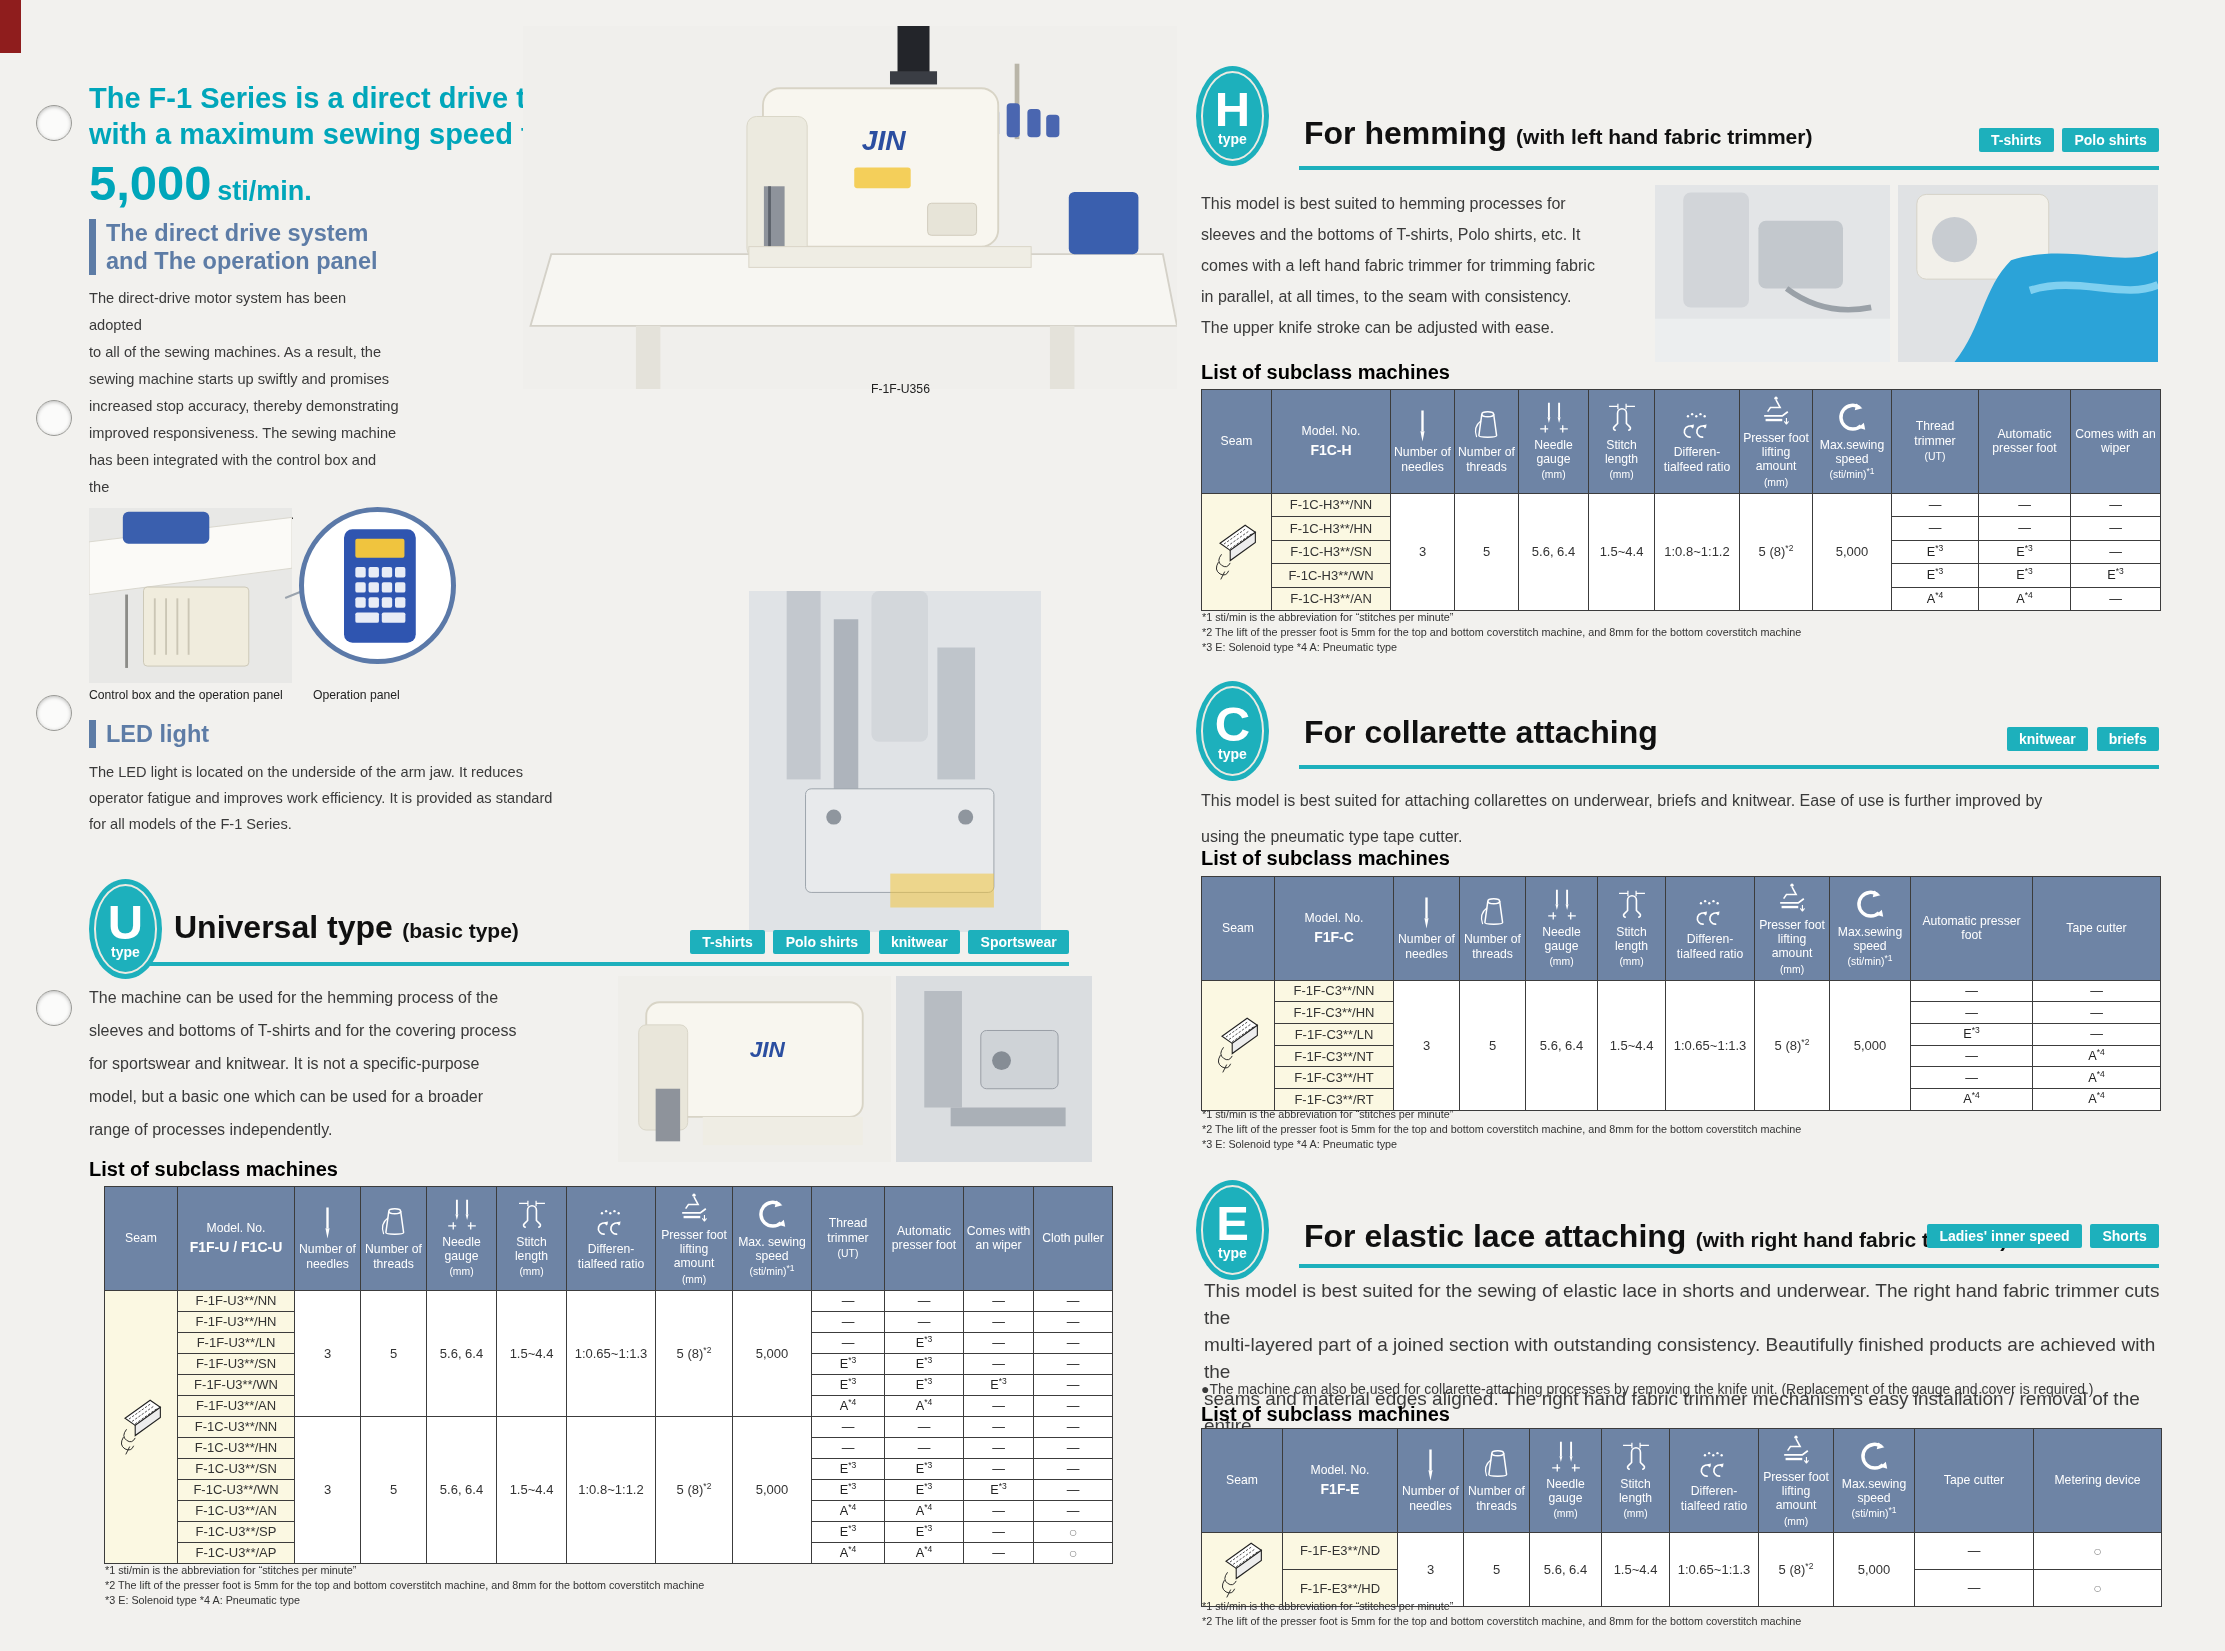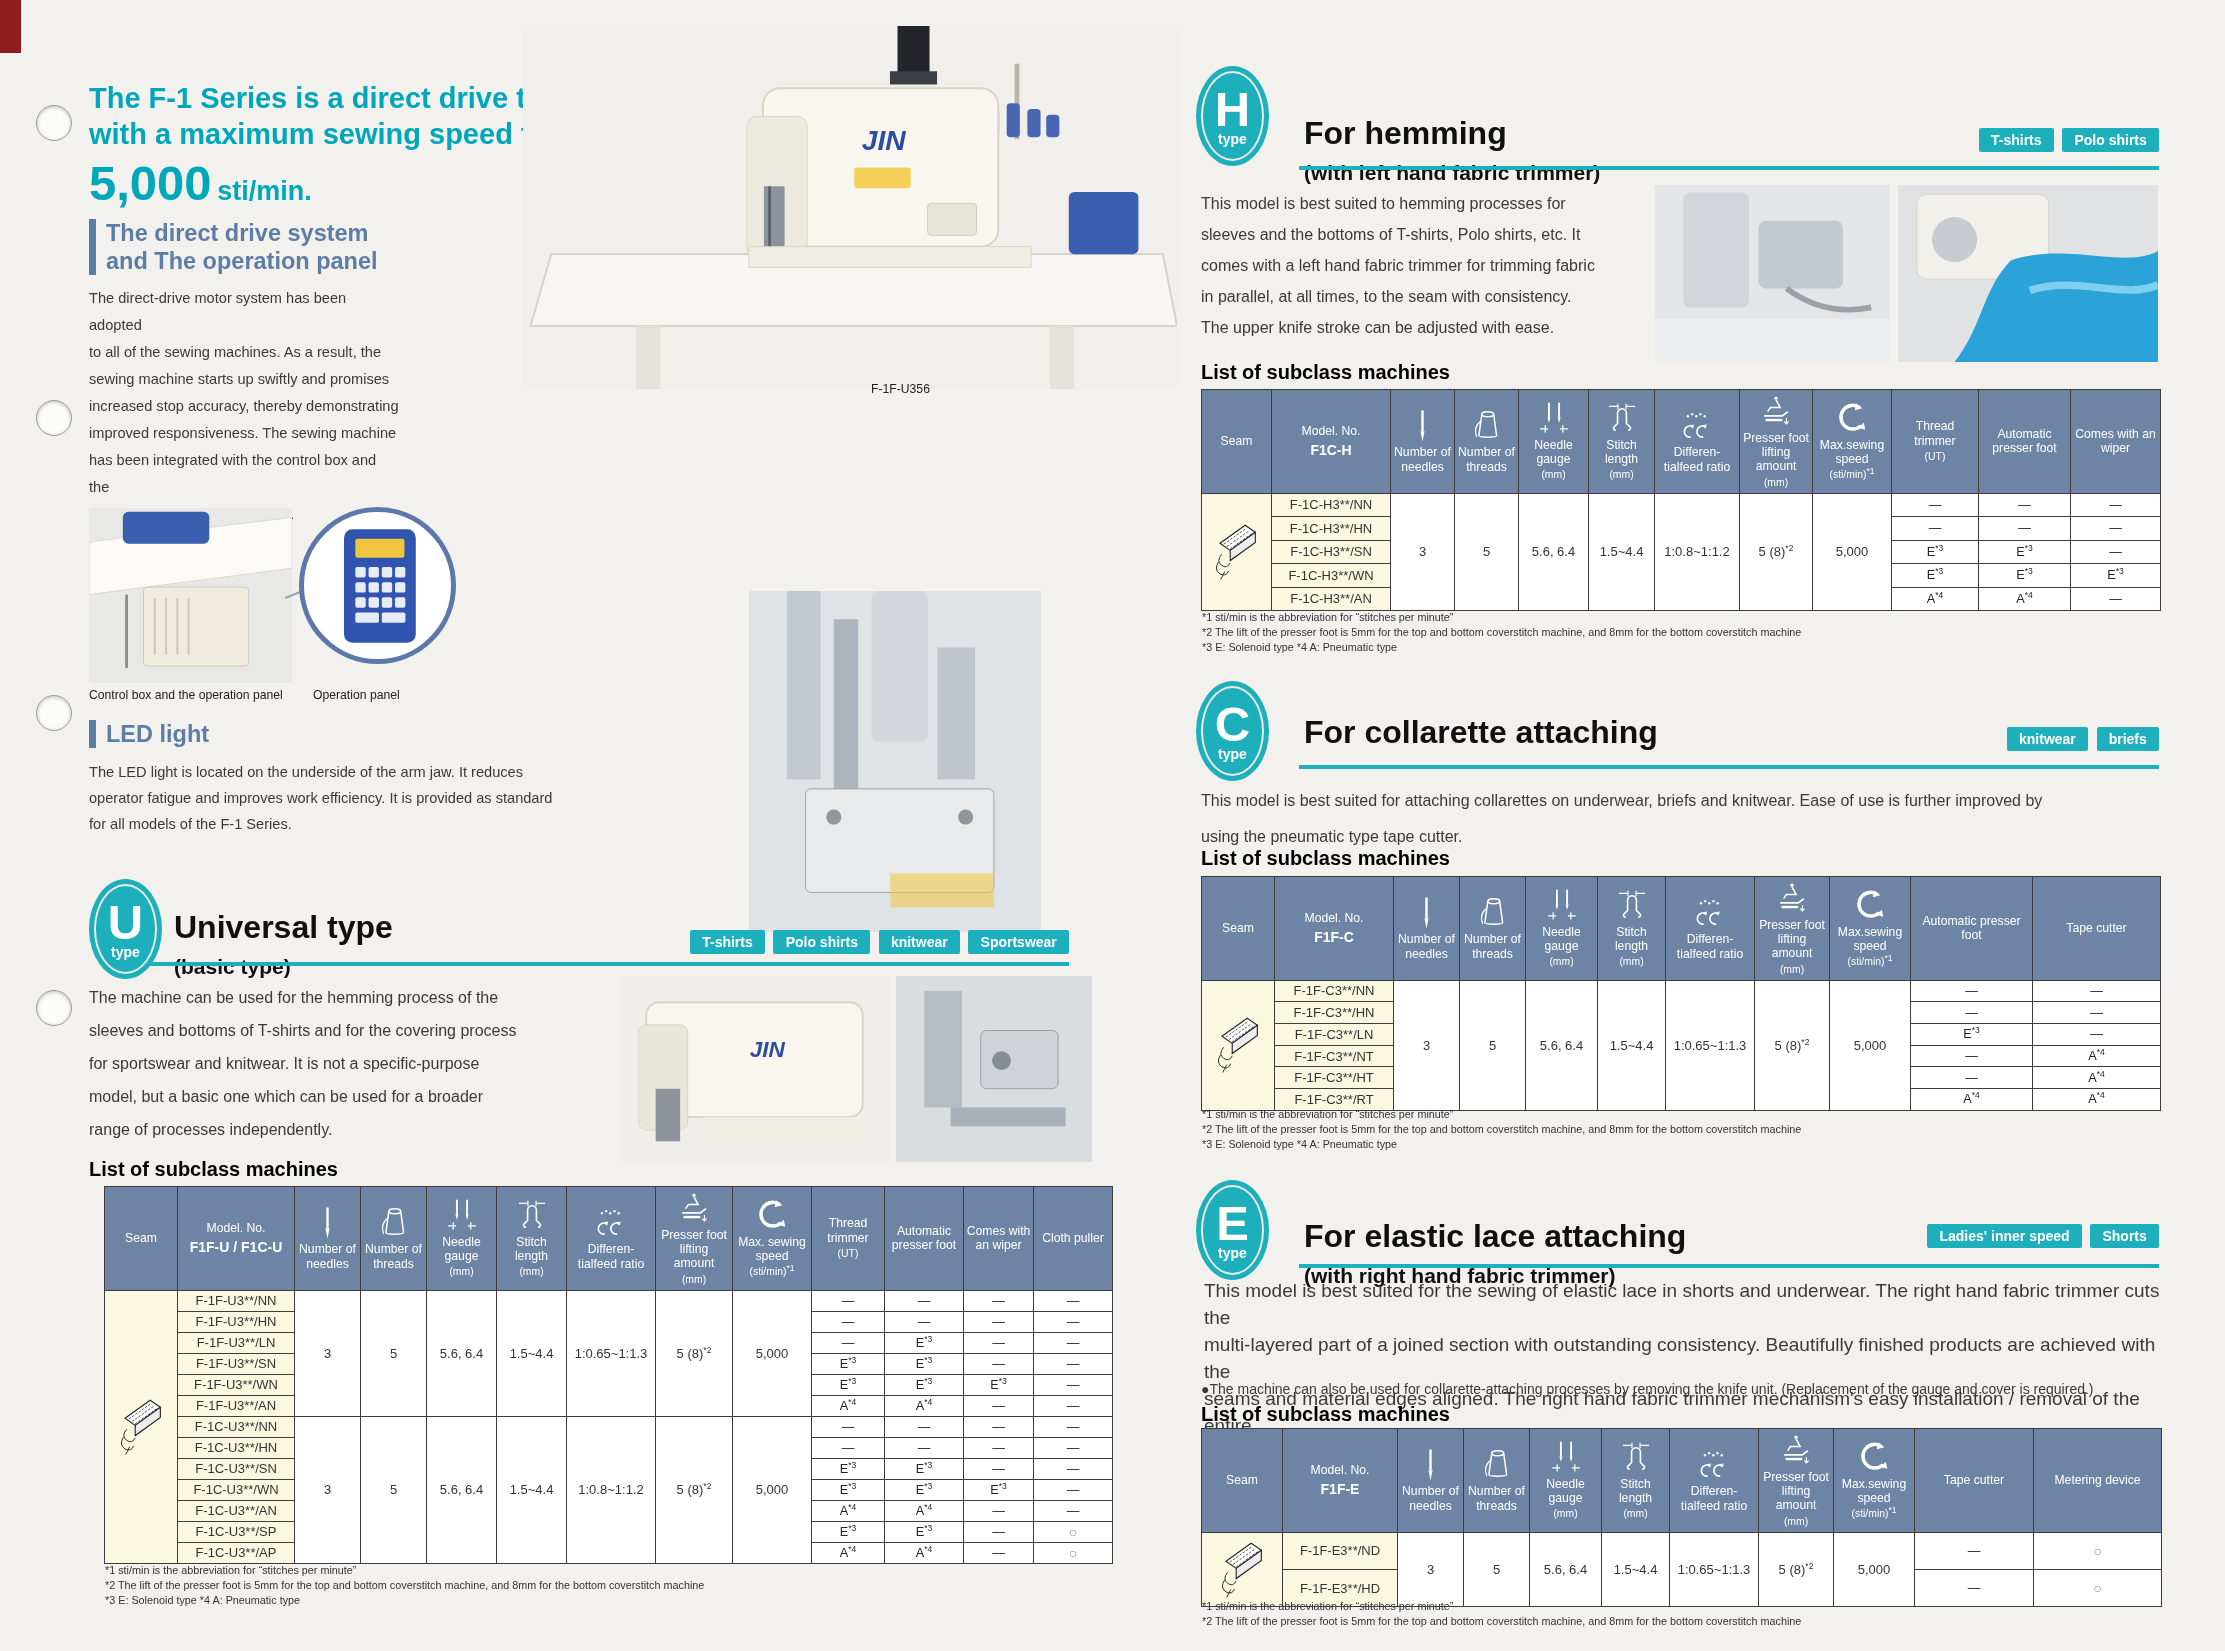--- a/index.html
+++ b/index.html
@@ -20,21 +20,21 @@
   .sub-head .bar{width:6.6px;background:#5d7ca6;flex:0 0 6.6px;}
   .sub-head .t{font-size:23.5px;font-weight:bold;color:#5d7ca6;line-height:28px;white-space:pre-line;}
   .body-text{font-size:14.6px;line-height:27px;color:#3a3a3a;white-space:pre-line;}
   .caption{font-size:12.2px;color:#222;}
   
   .badge{position:absolute;width:73px;height:100px;border-radius:50%;background:#1db0bc;
          display:flex;flex-direction:column;align-items:center;justify-content:center;z-index:3;}
   .badge::before{content:"";position:absolute;inset:4.7px;border:2.8px solid #eceae2;border-radius:50%;}
   .badge .bl{font-size:49px;font-weight:bold;color:#fff;line-height:1;}
   .badge .bs{font-size:14px;font-weight:bold;color:#fff;margin-top:-2.8px;}
-  .sec-title-row{position:absolute;display:flex;align-items:baseline;gap:9.4px;white-space:nowrap;flex-direction:column;}
+  .sec-title-row{position:absolute;display:flex;align-items:baseline;gap:9.4px;white-space:nowrap;}
   .sec-title{font-size:32px;font-weight:bold;color:#101010;}
   .sec-sub{font-size:21px;font-weight:bold;color:#101010;}
   .rule{position:absolute;height:3.8px;background:#1db0bc;}
   .tags{position:absolute;text-align:right;}
   .pill{display:inline-block;background:#1db0bc;color:#fff;font-weight:bold;font-size:14px;
         padding:3.8px 12.2px;border-radius:2px;margin-left:8.5px;}
   .list-title{position:absolute;font-size:20px;font-weight:bold;color:#000000;}
   
   .spec{border-collapse:collapse;table-layout:fixed;background:#fff;border:1.9px solid #333;}
   .spec th,.spec td{border:0.9px solid #3c3c3c;text-align:center;vertical-align:middle;padding:0;overflow:hidden;}

